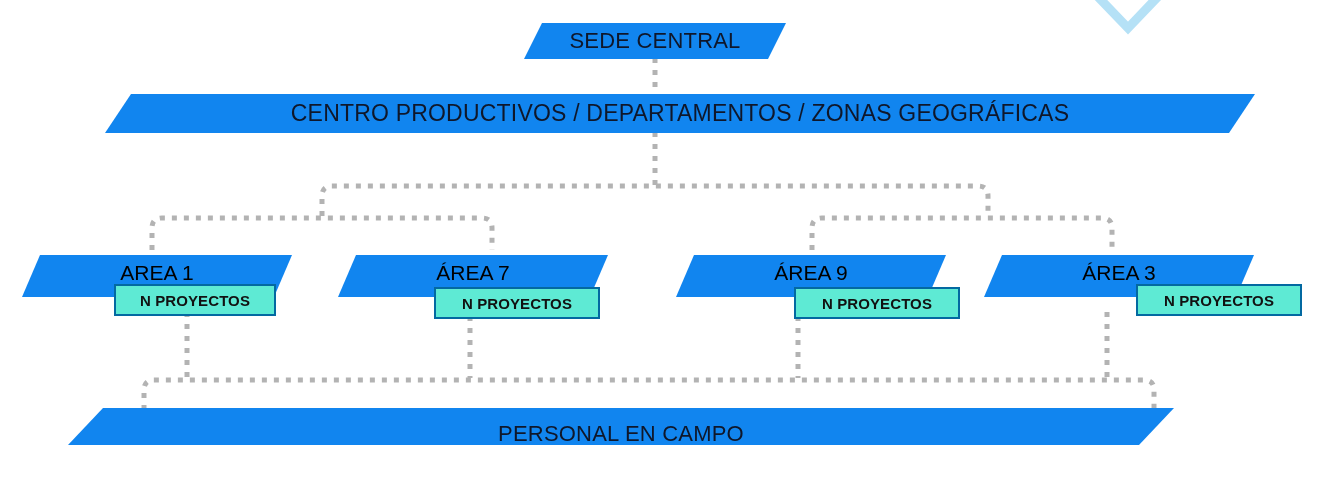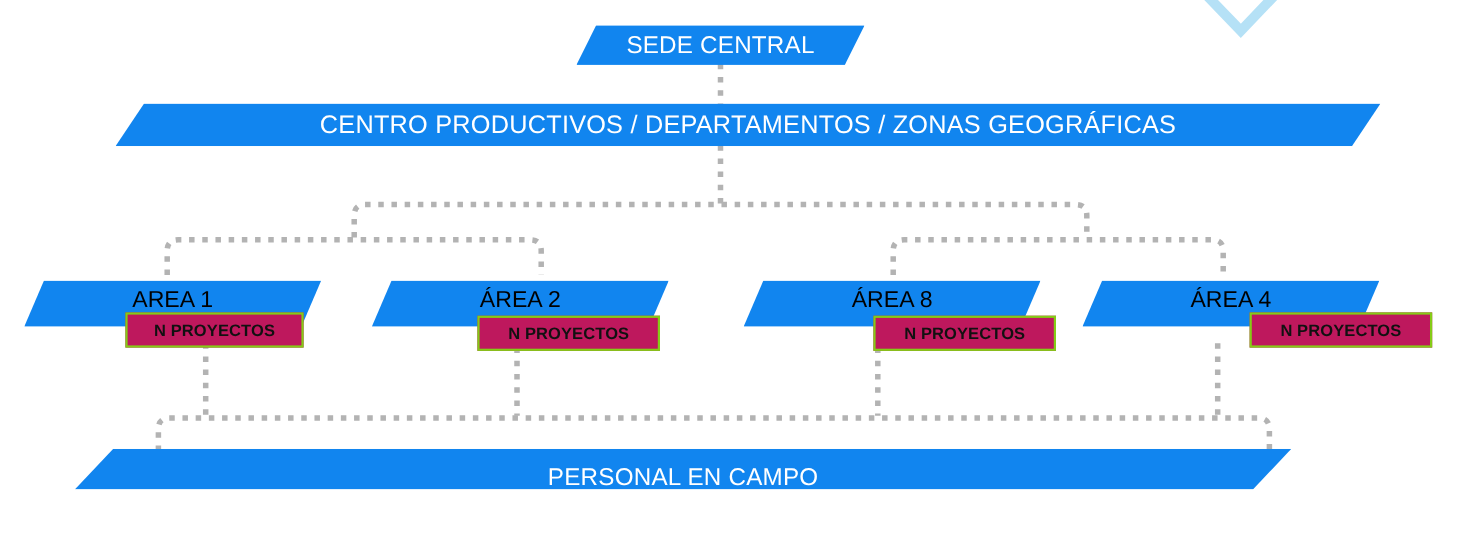--- a/index.html
+++ b/index.html
@@ -23,21 +23,21 @@
     position: absolute;
     background: #1185ef;
     display: flex;
     align-items: center;
     justify-content: center;
     box-sizing: border-box;
     -webkit-clip-path: polygon(var(--skew) 0, 100% 0, calc(100% - var(--skew)) 100%, 0 100%);
     clip-path: polygon(var(--skew) 0, 100% 0, calc(100% - var(--skew)) 100%, 0 100%);
   }
   .banner .btxt {
-    color: #ffffff;
+    color: #0f172a;
     font-weight: 400;
     letter-spacing: 0.2px;
     white-space: nowrap;
     line-height: 1;
     text-align: center;
   }
 
   
   .area-banner {
     position: absolute;
@@ -54,22 +54,22 @@
     color: #000000;
     font-size: 21px;
     white-space: nowrap;
     line-height: 1;
     transform: translateY(-4px);
   }
 
   
   .proj-box {
     position: absolute;
-    background: #be185d;
-    border: 2px solid #84cc16;
+    background: #5eead4;
+    border: 2px solid #0369a1;
     box-sizing: border-box;
     display: flex;
     align-items: center;
     justify-content: center;
   }
   .proj-box .ptxt {
     color: #111111;
     font-size: 15px;
     font-weight: bold;
     letter-spacing: 0.1px;
@@ -134,35 +134,35 @@
   </div>
 
   <div class="area-banner" style="left:22px; top:255px; width:270px; height:42px;">
     <span class="btxt">AREA 1</span>
   </div>
   <div class="proj-box" style="left:114px; top:284px; width:162px; height:32px;">
     <span class="ptxt">N PROYECTOS</span>
   </div>
 
   <div class="area-banner" style="left:338px; top:255px; width:270px; height:42px;">
-    <span class="btxt">ÁREA 2</span>
+    <span class="btxt">ÁREA 7</span>
   </div>
   <div class="proj-box" style="left:434px; top:287px; width:166px; height:32px;">
     <span class="ptxt">N PROYECTOS</span>
   </div>
 
   <div class="area-banner" style="left:676px; top:255px; width:270px; height:42px;">
-    <span class="btxt">ÁREA 8</span>
+    <span class="btxt">ÁREA 9</span>
   </div>
   <div class="proj-box" style="left:794px; top:287px; width:166px; height:32px;">
     <span class="ptxt">N PROYECTOS</span>
   </div>
 
   <div class="area-banner" style="left:984px; top:255px; width:270px; height:42px;">
-    <span class="btxt">ÁREA 4</span>
+    <span class="btxt">ÁREA 3</span>
   </div>
   <div class="proj-box" style="left:1136px; top:284px; width:166px; height:32px;">
     <span class="ptxt">N PROYECTOS</span>
   </div>
 
   <div class="banner" style="left:68px; top:408px; width:1106px; height:37px;align-items:flex-end; --skew:35px;">
     <span class="btxt" style="font-size:22px;">PERSONAL EN CAMPO</span>
   </div>
 
 </div>

